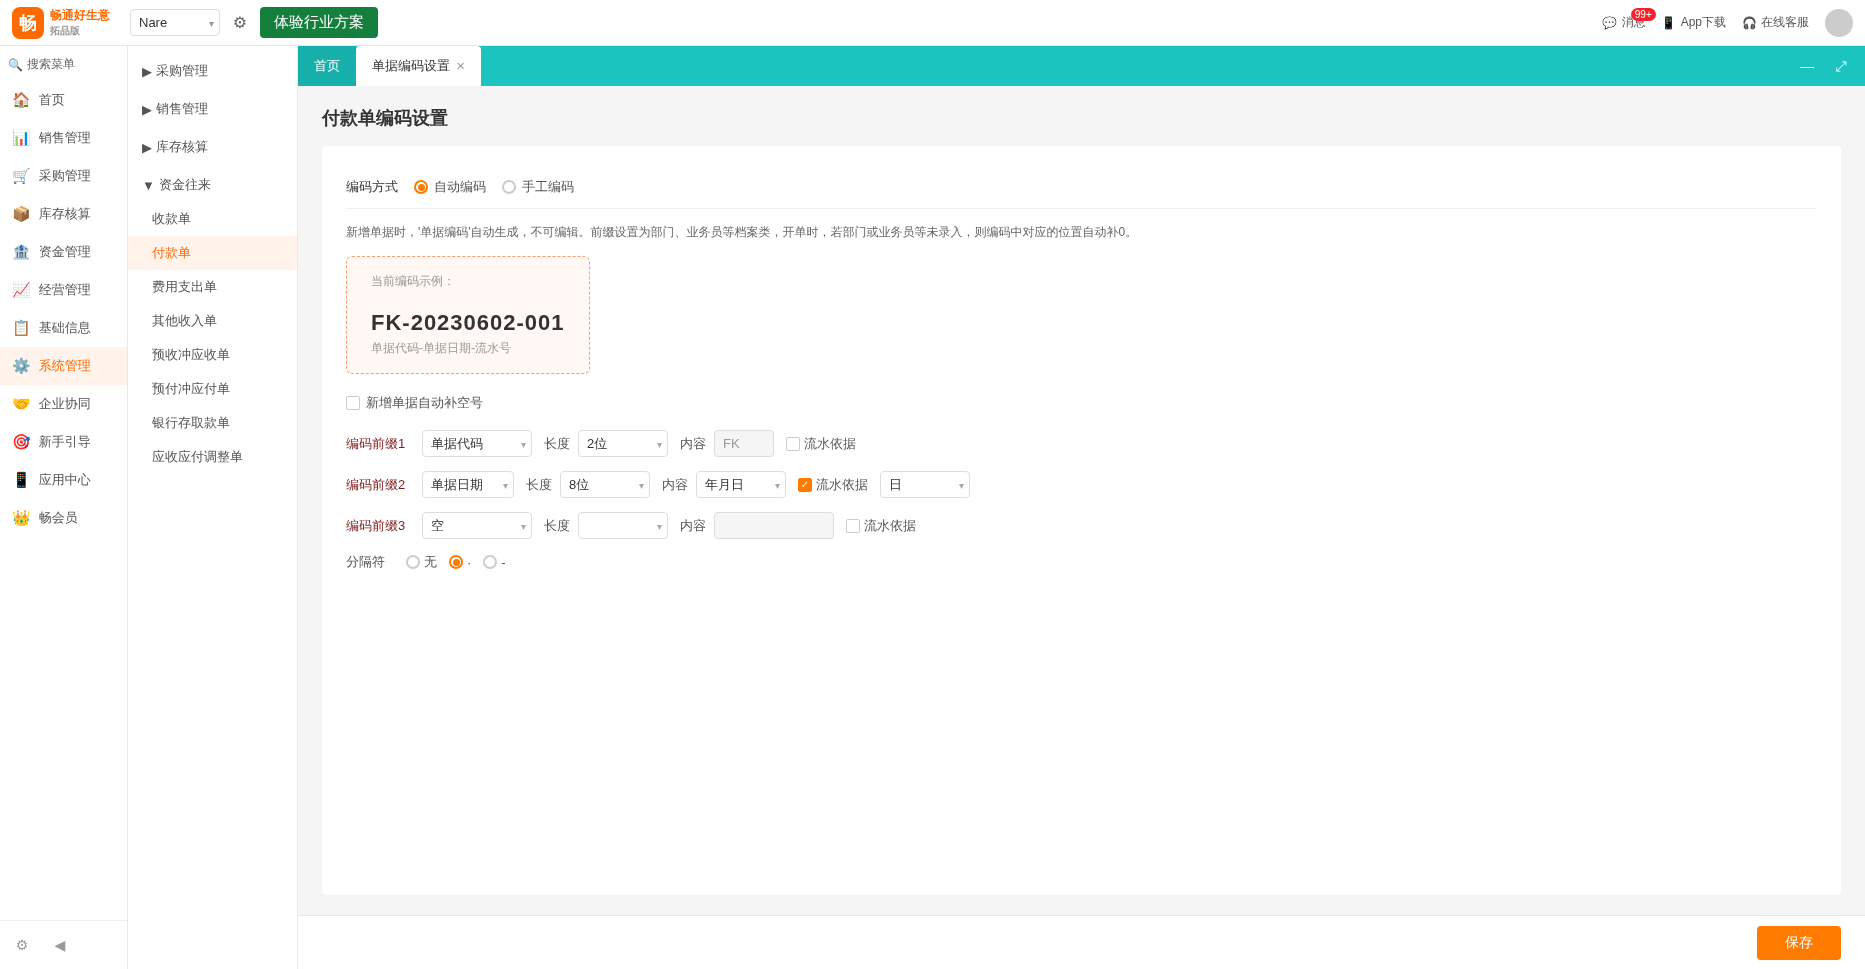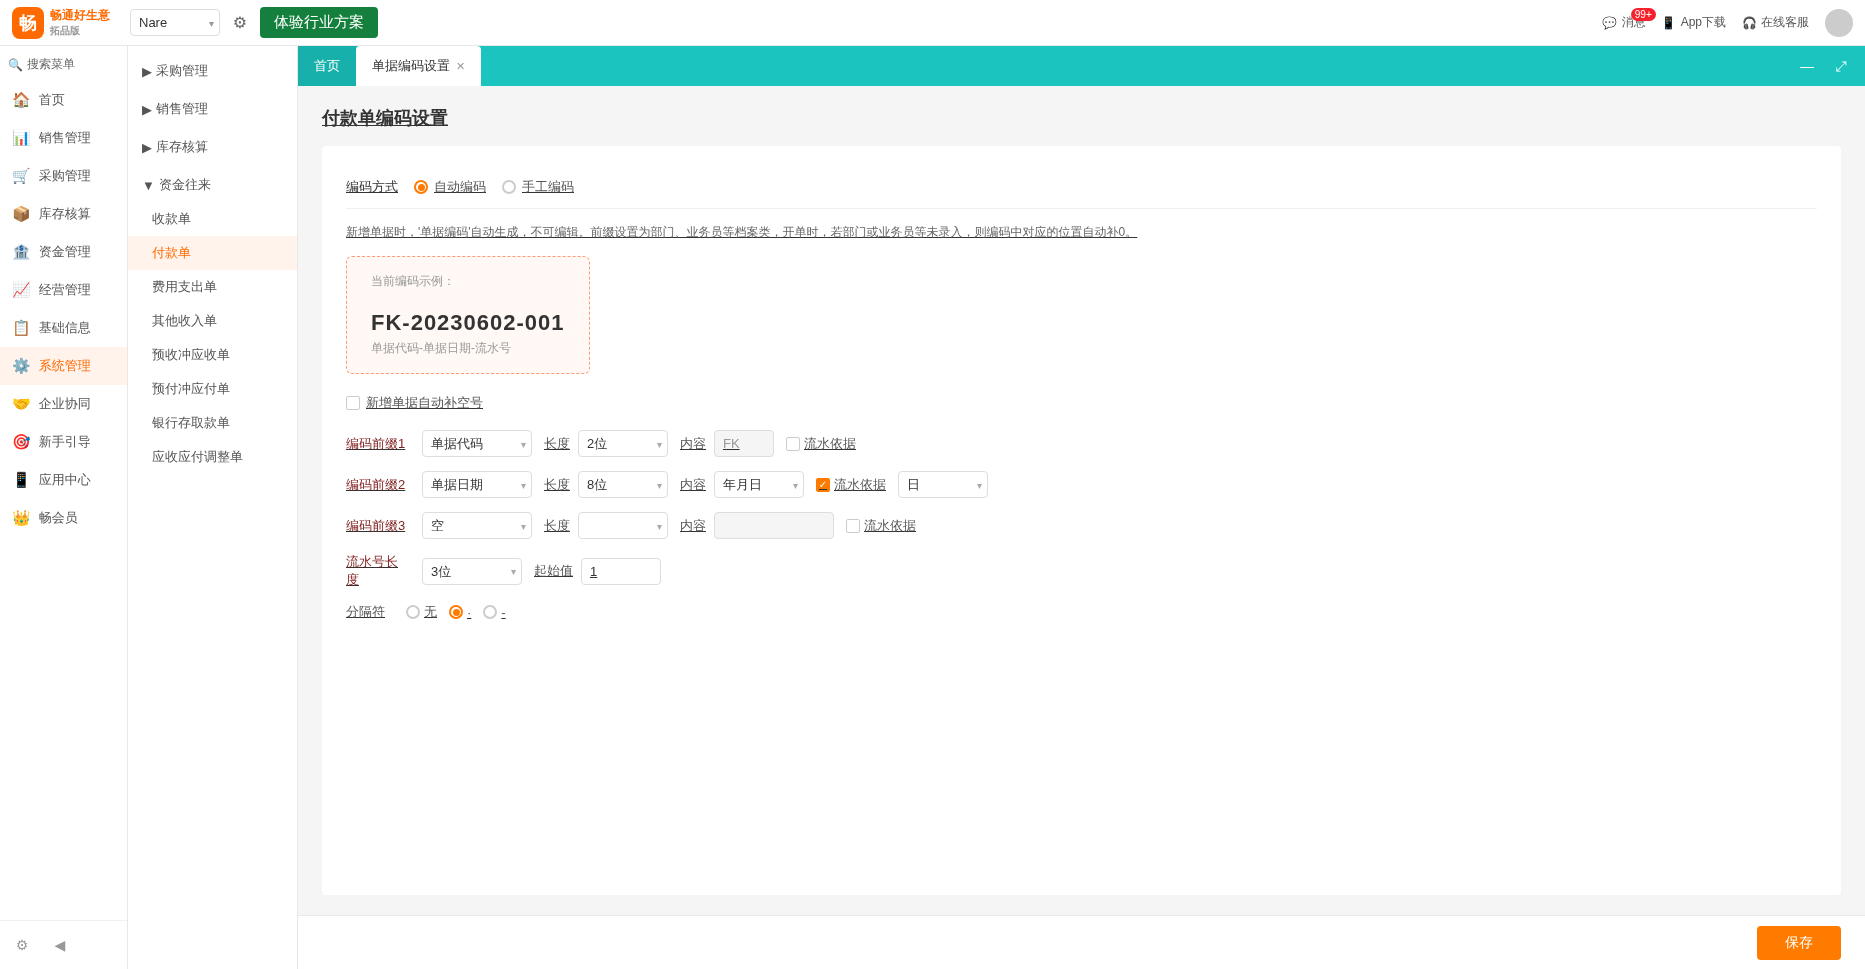--- a/index.html
+++ b/index.html
@@ -225,21 +225,20 @@
     }
 
     
     .content {
       background: #f5f5f5;
       flex: 1;
       overflow-y: auto;
       padding: 20px 24px;
       display: flex;
       flex-direction: column;
-      text-decoration: underline;
     }
     .page-title {
       font-size: 18px;
       font-weight: bold;
       color: #333;
       margin-bottom: 16px;
     }
     .card {
       background: #fff;
       border-radius: 4px;
@@ -635,21 +634,21 @@
             <div class="inline-checkbox">
               <div class="checkbox"></div>
               <span>流水依据</span>
             </div>
           </div>
 
           
           <div class="form-row">
             <span class="form-label">编码前缀2</span>
             <div class="form-select-wrap">
-              <select class="form-select" style="width:110px;">
+              <select class="form-select" style="width:92px;">
                 <option>单据日期</option>
               </select>
             </div>
             <div class="form-group-inline">
               <span class="form-text-label length-label">长度</span>
               <div class="form-select-wrap">
                 <select class="form-select" style="width:80px;">
                   <option>8位</option>
                 </select>
               </div>
@@ -693,32 +692,20 @@
               <span class="form-text-label">内容</span>
               <input class="form-input disabled-input" value="" disabled="" style="width: 120px;">
             </div>
             <div class="inline-checkbox">
               <div class="checkbox"></div>
               <span>流水依据</span>
             </div>
           </div>
 
           
-          <div class="form-row">
-            <span class="form-label">流水号长度</span>
-            <div class="form-select-wrap">
-              <select class="form-select" style="width:100px;">
-                <option>3位</option>
-              </select>
-            </div>
-            <div class="form-group-inline">
-              <span class="form-text-label">起始值</span>
-              <input class="form-input" value="1" style="width: 80px;">
-            </div>
-          </div>
 
           
           <div class="sep-row">
             <span class="sep-label">分隔符</span>
             <label class="sep-radio">
               <div class="radio-btn"></div>
               <span>无</span>
             </label>
             <label class="sep-radio">
               <div class="radio-btn checked"></div>

